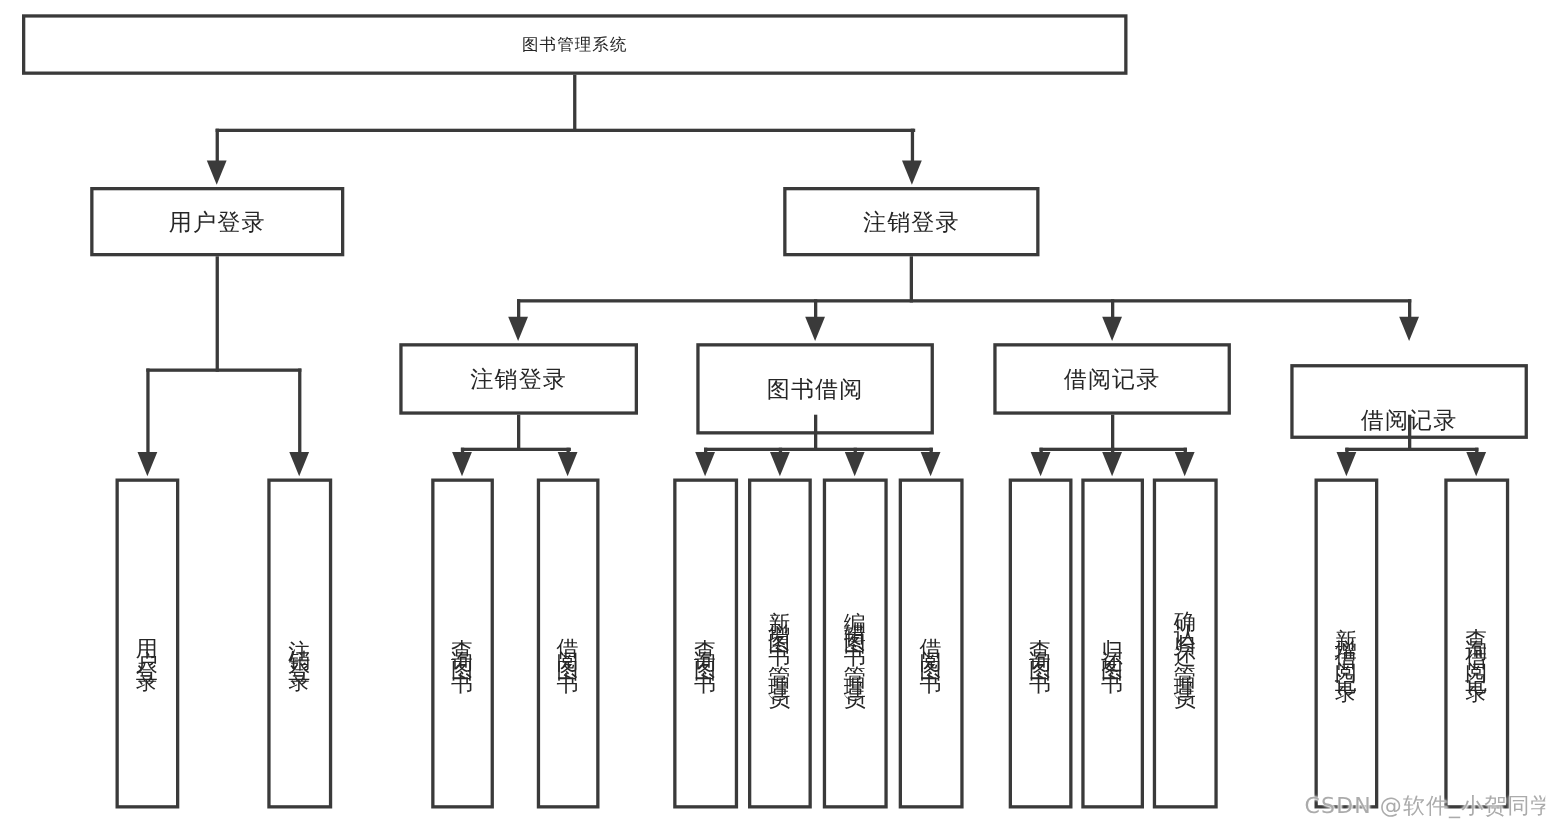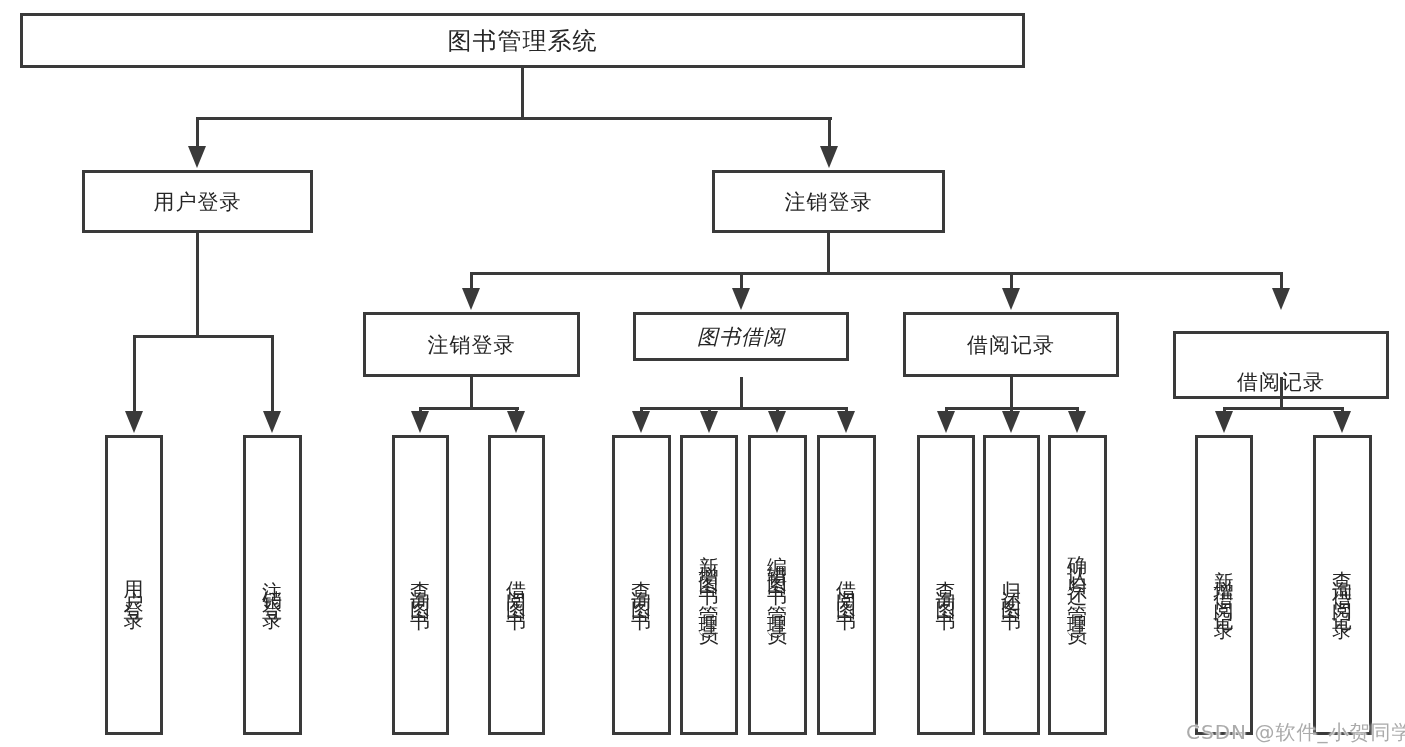--- a/index.html
+++ b/index.html
@@ -5,21 +5,21 @@
   html,body{margin:0;padding:0;background:#fff;}
   #canvas{
     position:relative;width:1405px;height:747px;background:#fff;
     font-family:"DejaVu Sans","Liberation Sans",sans-serif;overflow:hidden;
   }
   .box{
     position:absolute;box-sizing:border-box;background:#fff;
     border:3px solid #3a3a3a;display:flex;align-items:center;justify-content:center;
   }
   .hlabel{font-size:21px;color:#262626;letter-spacing:1px;white-space:nowrap;}
-  .rootlabel{font-size:24px;}
+  .rootlabel{font-size:15px;}
   .leaf span{
     writing-mode:vertical-rl;text-orientation:mixed;
     font-size:20px;color:#262626;letter-spacing:10px;line-height:1;white-space:nowrap;
   }
   .line{position:absolute;background:#3a3a3a;}
   .arrow{
     position:absolute;width:0;height:0;
     border-left:9px solid transparent;border-right:9px solid transparent;
     border-top:22px solid #3a3a3a;
   }
@@ -40,21 +40,21 @@
   <div class="box" style="left:82px;top:170px;width:231px;height:63px;">
     <span class="hlabel">用户登录</span>
   </div>
   <div class="box" style="left:712px;top:170px;width:233px;height:63px;">
     <span class="hlabel">注销登录</span>
   </div>
 
   <div class="box" style="left:363px;top:312px;width:217px;height:65px;">
     <span class="hlabel">注销登录</span>
   </div>
-  <div class="box" style="left:633px;top:312px;width:216px;height:49px;font-style:italic;">
+  <div class="box" style="left:633px;top:312px;width:216px;height:83px;">
     <span class="hlabel">图书借阅</span>
   </div>
   <div class="box" style="left:903px;top:312px;width:216px;height:65px;">
     <span class="hlabel">借阅记录</span>
   </div>
   <div class="box" style="left:1173px;top:331px;width:216px;height:68px;align-items:flex-end;">
     <span class="hlabel">借阅记录</span>
   </div>
 
   <div class="box leaf" style="left:105px;top:435px;width:58px;height:300px;">

